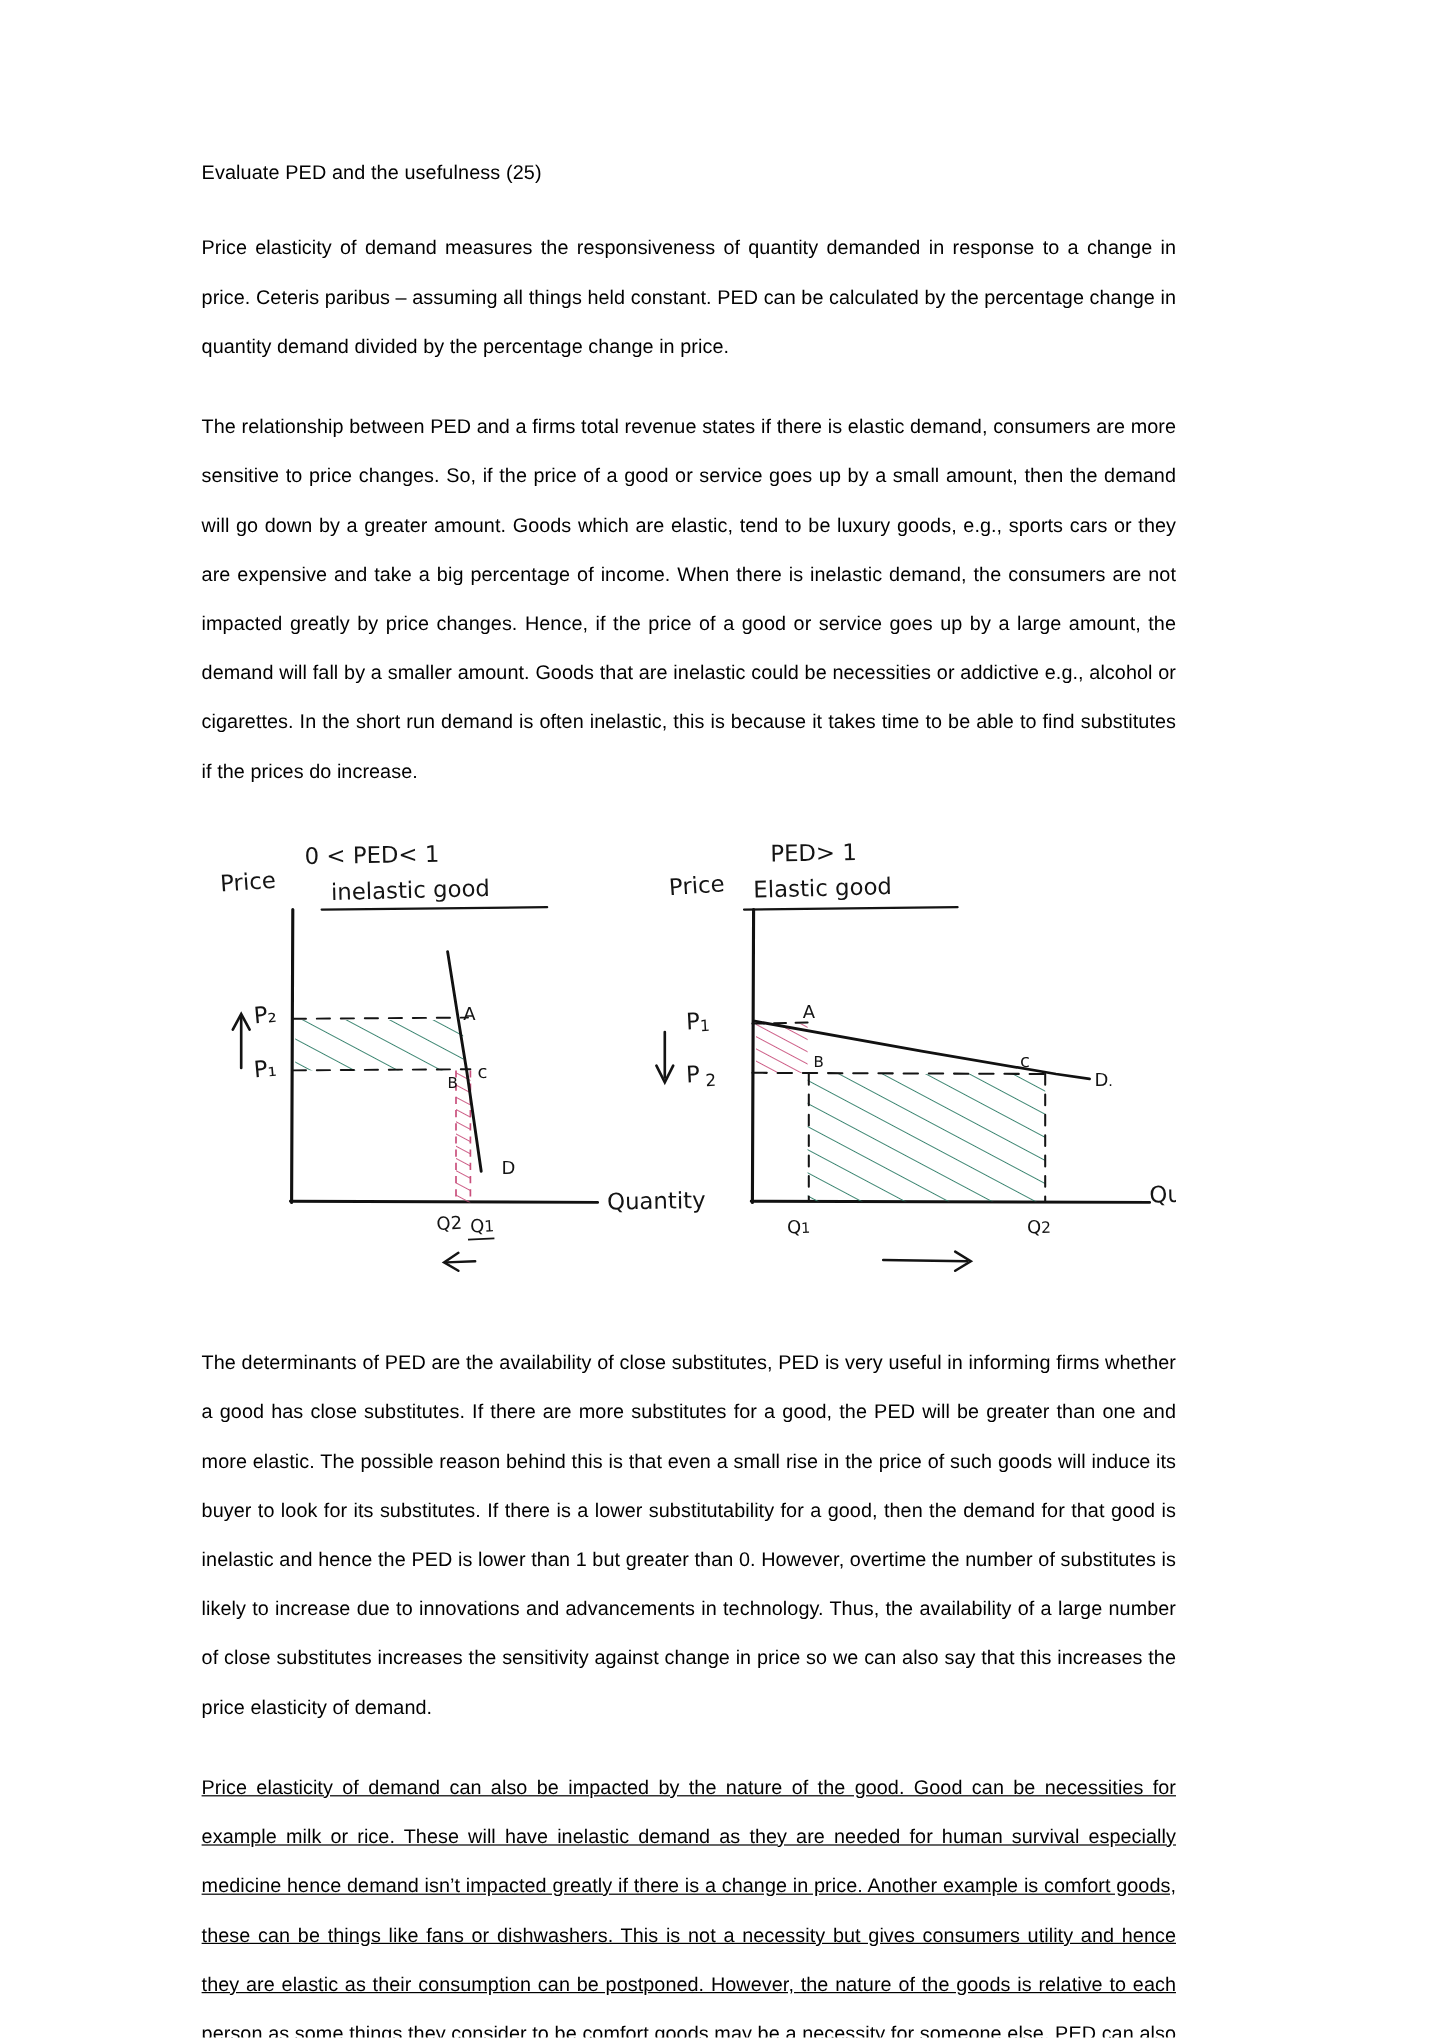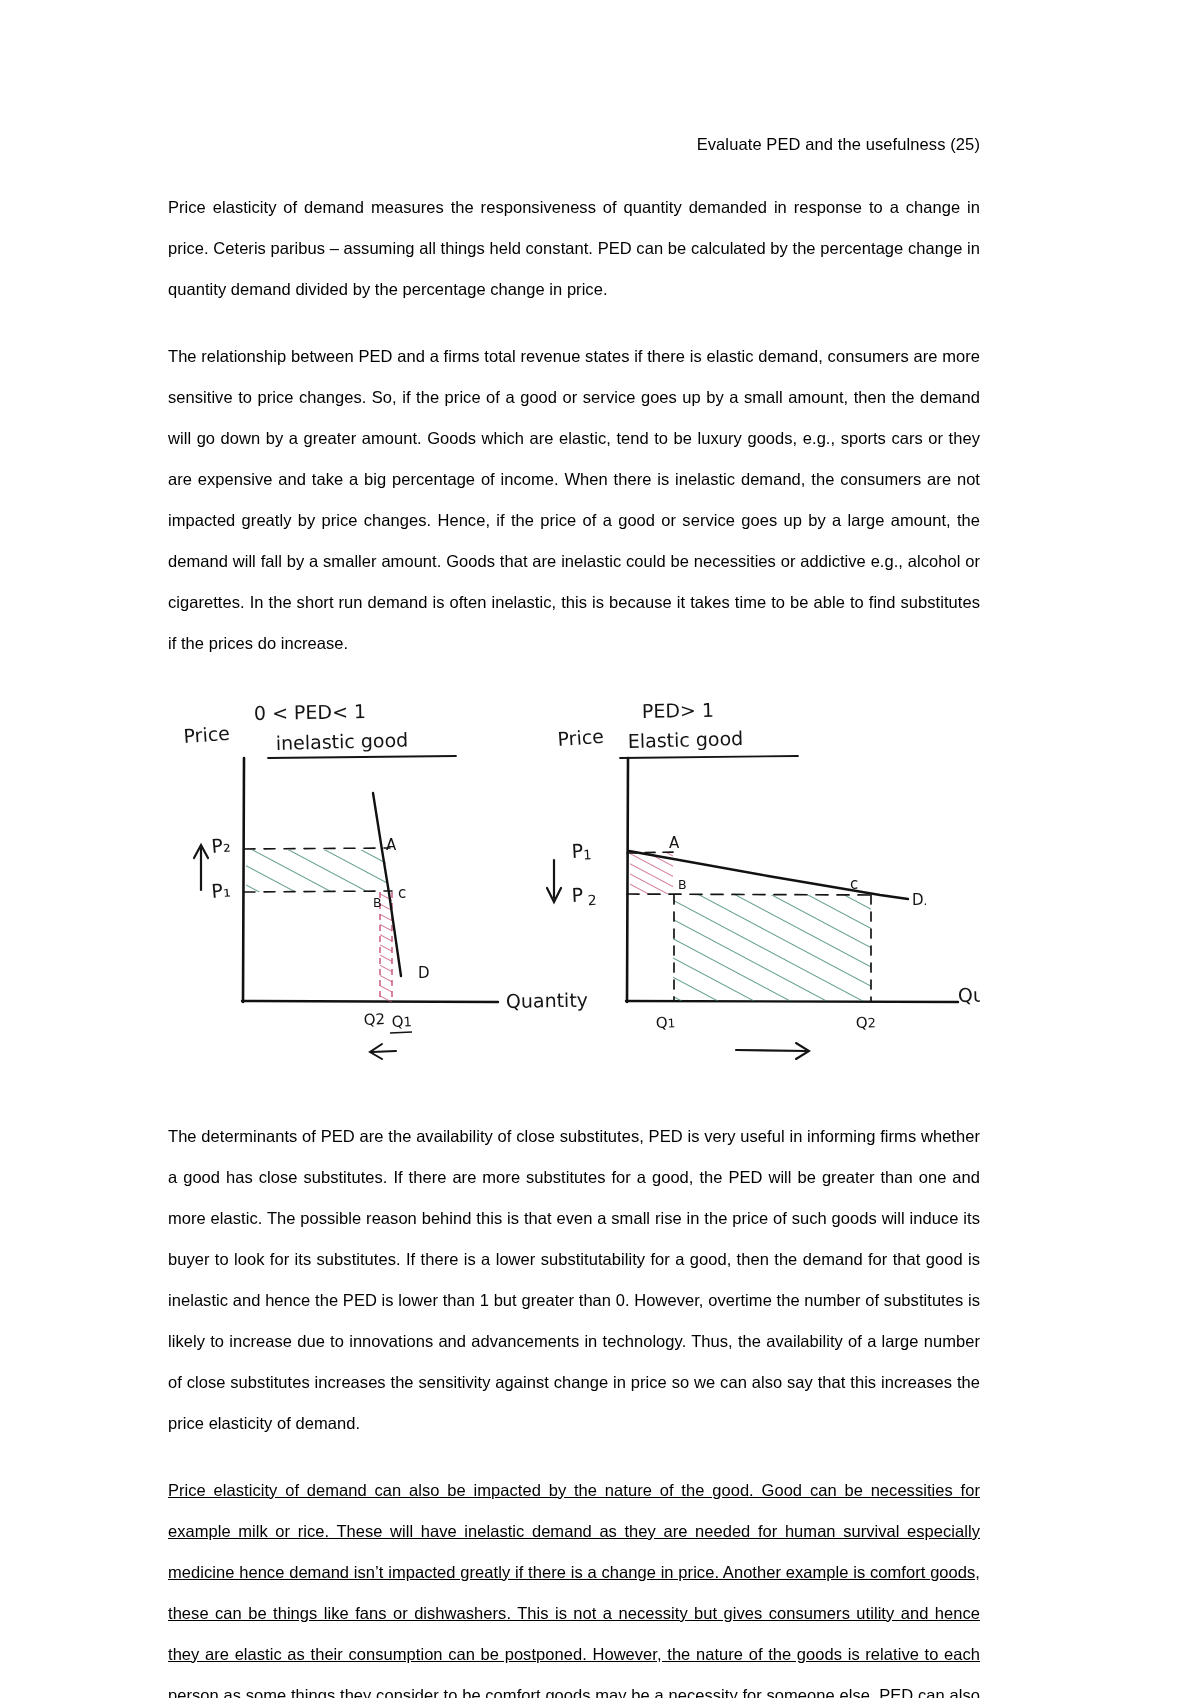--- a/index.html
+++ b/index.html
@@ -24,21 +24,20 @@
     left: 168px;
     top: 132px;
     width: 812px;
   }
 
   .doc-title {
     font-size: 16.5px;
     line-height: 1.5;
     margin: 0 0 30px 0;
     letter-spacing: 0.1px;
-    text-align: right;
   }
   p.body-para {
     font-size: 16.5px;
     line-height: 41px;
     margin: 0 0 26px 0;
     text-align: justify;
     letter-spacing: 0.05px;
   }
   p.body-para.last { margin-bottom: 0; text-decoration: underline; }
 

